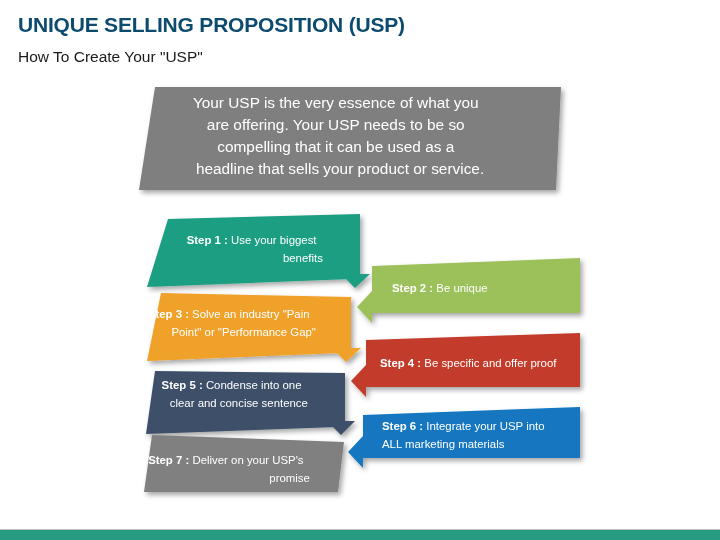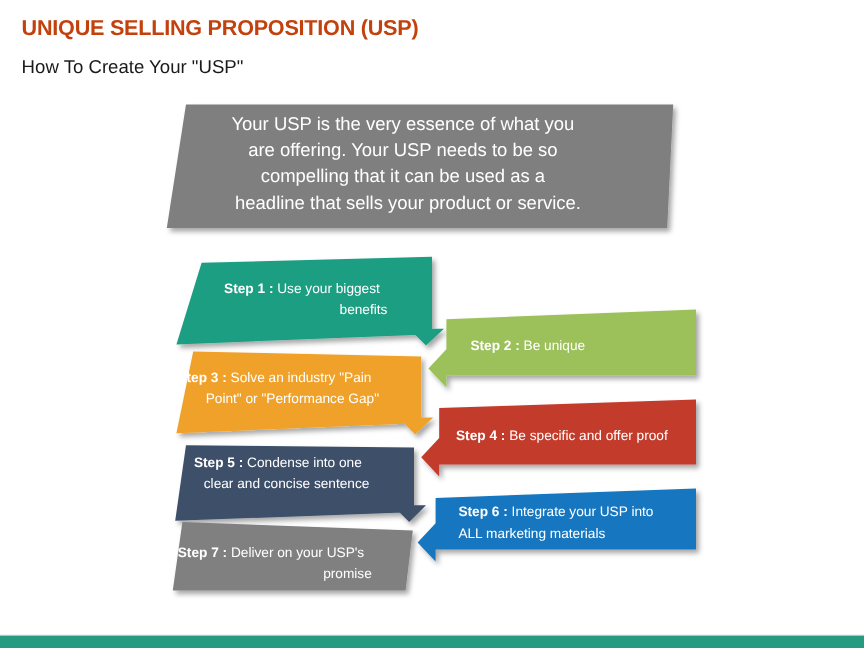--- a/index.html
+++ b/index.html
@@ -19,23 +19,23 @@
   #slide {
     position: absolute;
     inset: 0;
     background: #ffffff;
   }
   
   #page-title {
     position: absolute;
     left: 18px;
     top: 13px;
-    font-size: 18px;
+    font-size: 21px;
     font-weight: bold;
-    color: #c2410c;
+    color: #0c4a6e;
     letter-spacing: -0.2px;
     white-space: nowrap;
   }
   #page-subtitle {
     position: absolute;
     left: 18px;
     top: 48px;
     font-size: 15.5px;
     font-weight: normal;
     color: #1a1a1a;

